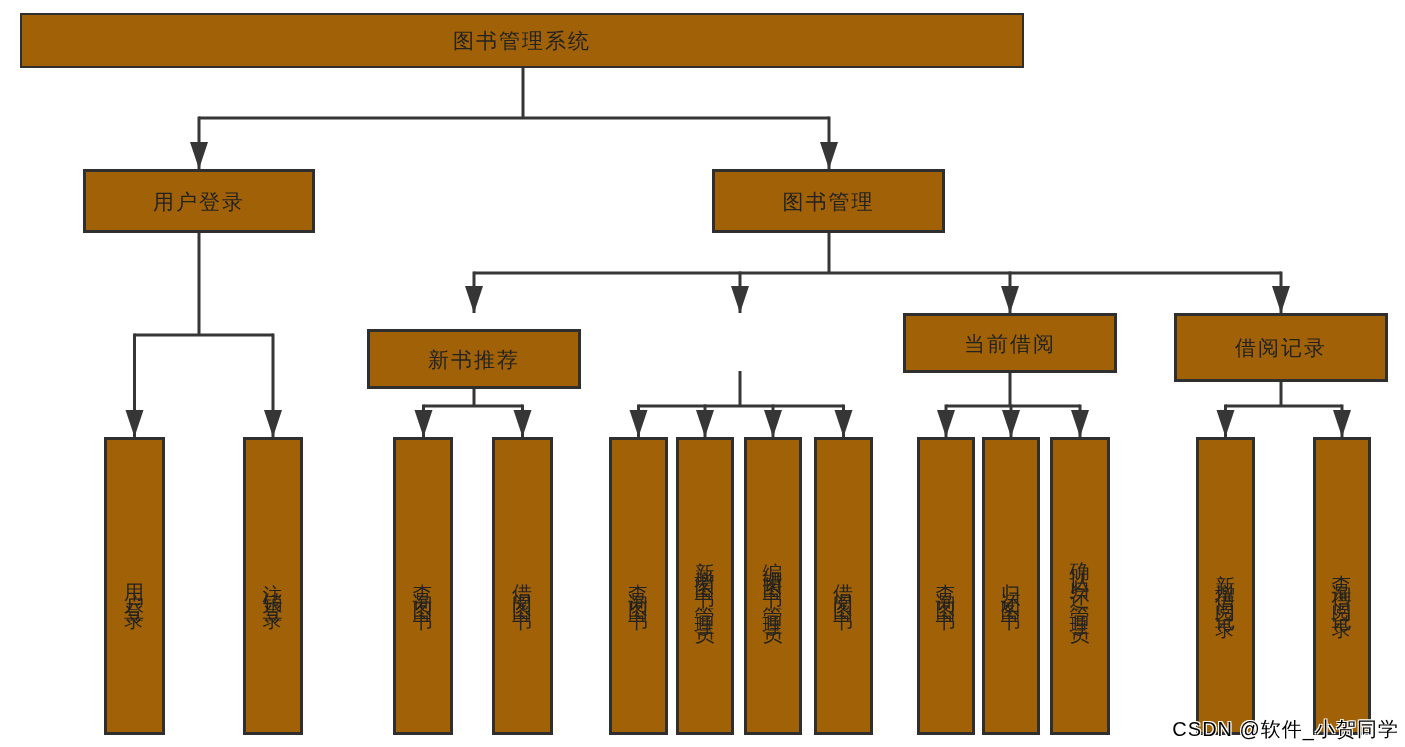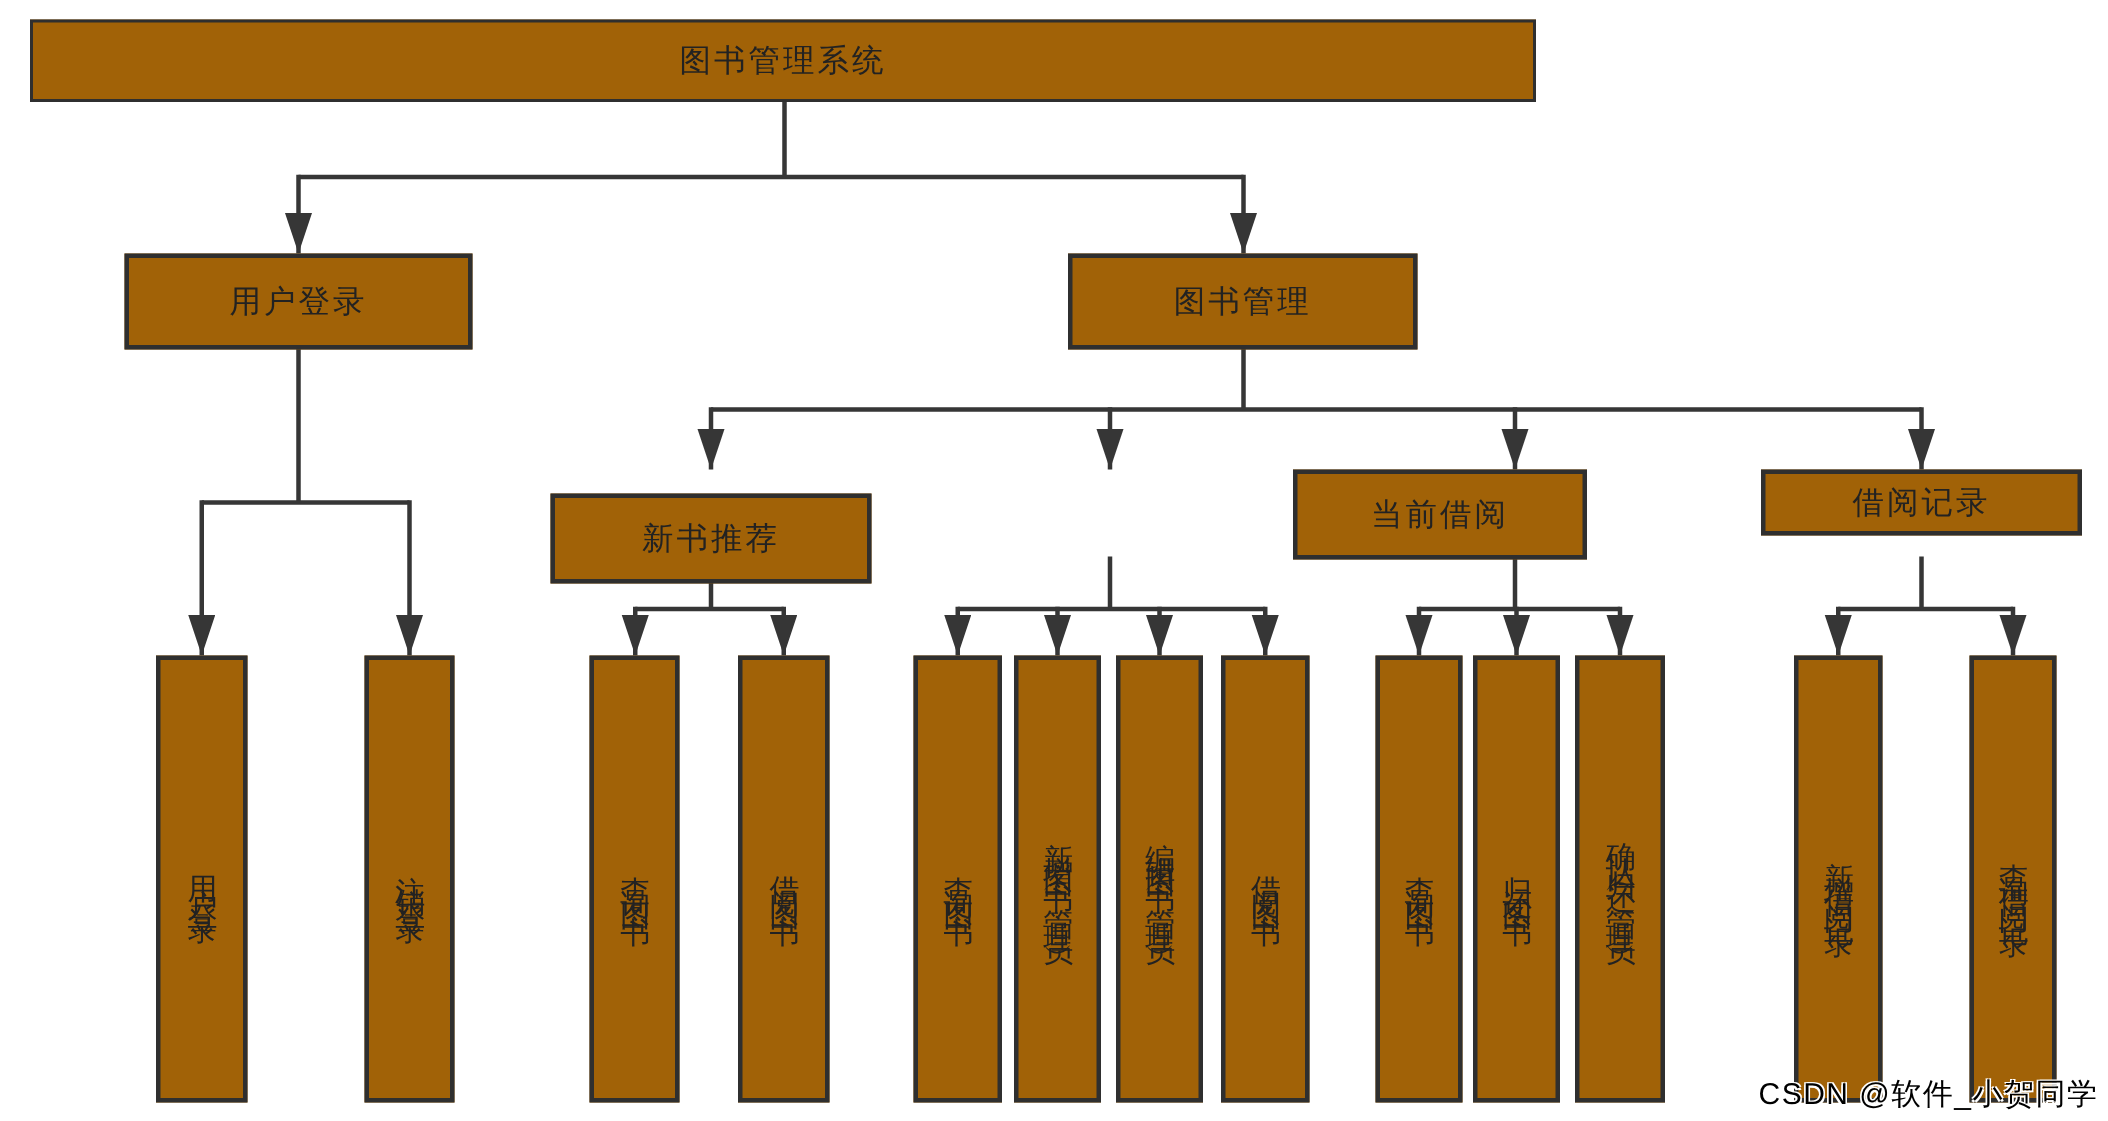--- a/index.html
+++ b/index.html
@@ -109,24 +109,24 @@
   <div class="box hbox" style="left:83px; top:169px; width:232px; height:64px;">
     <span class="lbl">用户登录</span>
   </div>
   <div class="box hbox" style="left:712px; top:169px; width:233px; height:64px;">
     <span class="lbl">图书管理</span>
   </div>
 
   <div class="box hbox" style="left:367px; top:313px; width:214px; height:60px;margin-top:16px;">
     <span class="lbl">新书推荐</span>
   </div>
-  <div class="box hbox" style="left:862px; top:313px; width:196px; height:60px;">
+  <div class="box hbox" style="left:903px; top:313px; width:214px; height:60px;">
     <span class="lbl">当前借阅</span>
   </div>
-  <div class="box hbox" style="left:1174px; top:313px; width:214px; height:44px;">
+  <div class="box hbox" style="left:1174px; top:313px; width:214px; height:69px;">
     <span class="lbl">借阅记录</span>
   </div>
 
   <div class="box leaf" style="left:104px; top:437px; width:61px; height:298px;">
     <span class="lbl">用户登录</span>
   </div>
   <div class="box leaf" style="left:243px; top:437px; width:60px; height:298px;">
     <span class="lbl">注销登录</span>
   </div>
 

